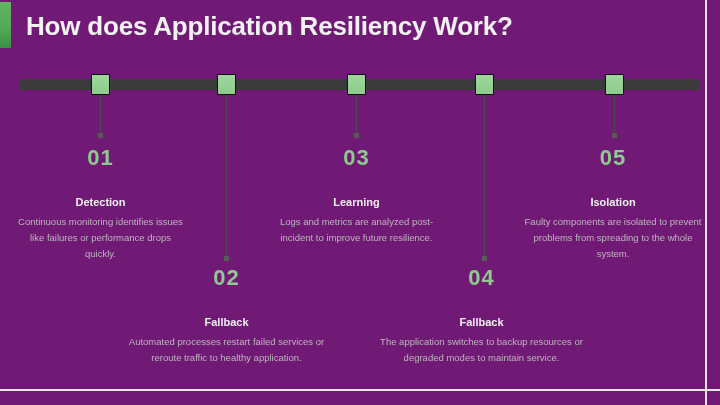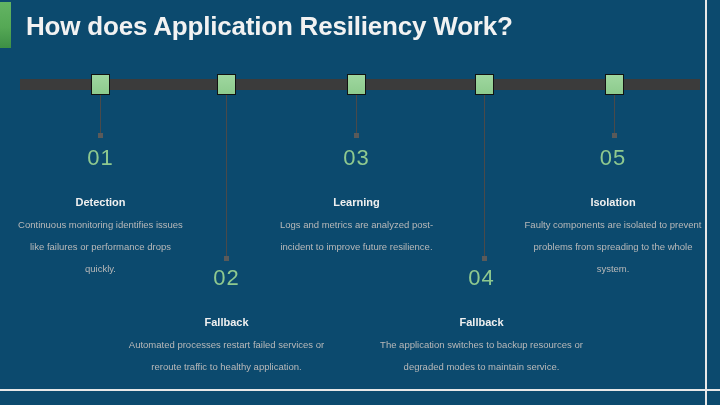--- a/index.html
+++ b/index.html
@@ -12,21 +12,21 @@
     height: 405px;
     overflow: hidden;
     font-family: "Liberation Sans", sans-serif;
     -webkit-font-smoothing: antialiased;
   }
 
   .slide {
     position: relative;
     width: 720px;
     height: 405px;
-    background: #0c4a6e;
+    background: #701a75;
   }
 
   
   .accent-bar {
     position: absolute;
     left: 0;
     top: 2px;
     width: 11px;
     height: 46px;
     background: linear-gradient(180deg, #63b463 0%, #55a855 55%, #3d8f45 100%);
@@ -78,34 +78,34 @@
   
   .step {
     position: absolute;
     text-align: center;
   }
   .step-number {
     font-size: 22px;
     color: #8fc98f;
     letter-spacing: 1px;
     line-height: 26px;
-    font-weight: normal;
+    font-weight: bold;
   }
   .step-label {
     font-size: 11px;
     font-weight: bold;
     color: #f0f0f0;
     margin-top: 24px;
     line-height: 14px;
   }
   .step-desc {
     font-size: 9.5px;
     color: #b9b9b9;
     margin-top: 5px;
-    line-height: 22px;
+    line-height: 16px;
   }
 
   
   .guide-v {
     position: absolute;
     top: 0;
     left: 705px;
     width: 2px;
     height: 405px;
     background: #e8e8e8;

